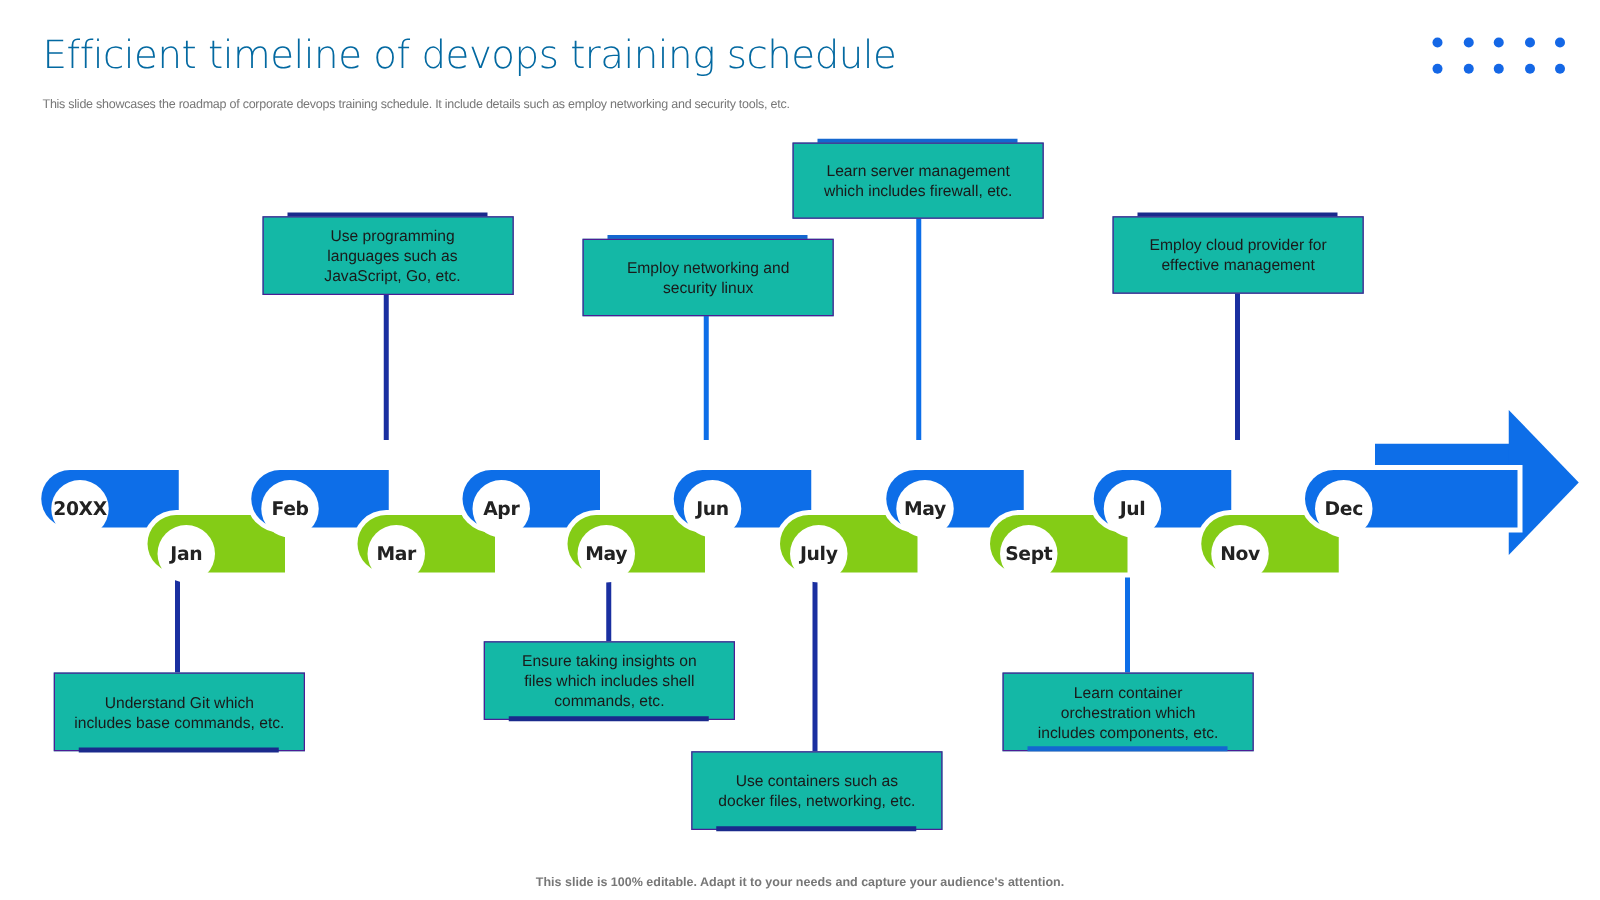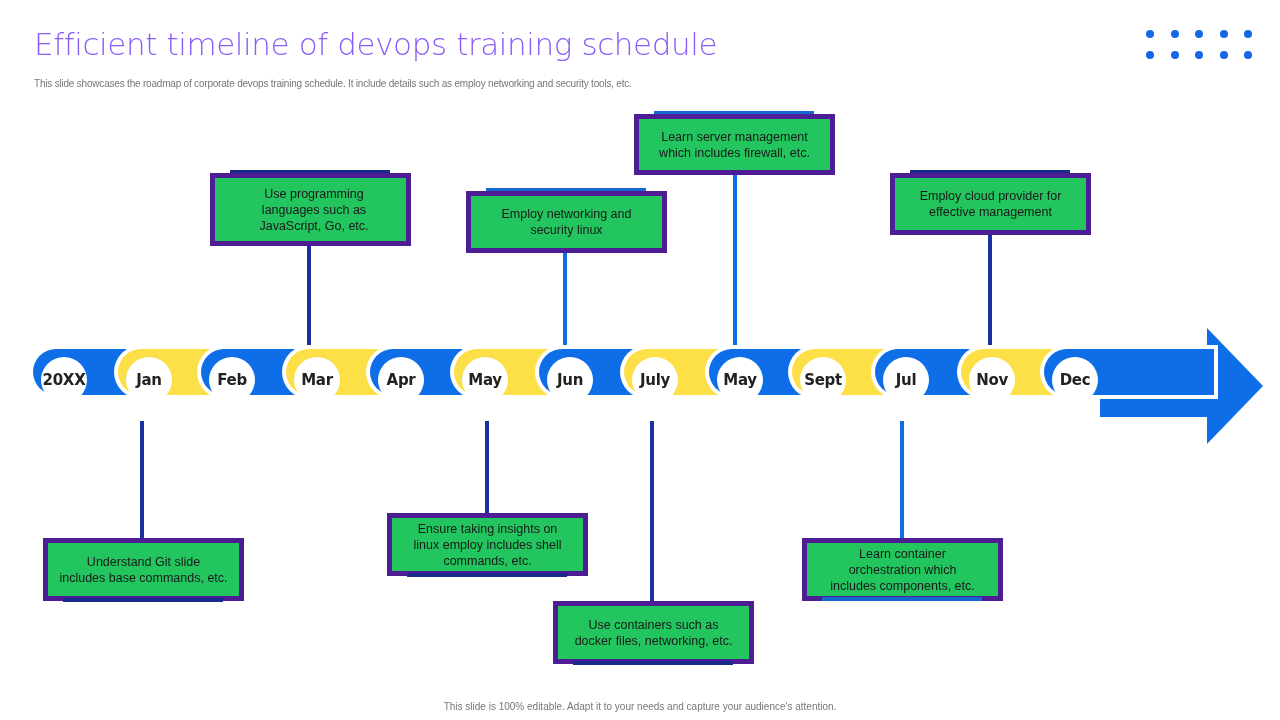--- a/index.html
+++ b/index.html
@@ -2,44 +2,44 @@
 <html><head>
 <meta charset="utf-8">
 <style>
   * { box-sizing: border-box; margin: 0; padding: 0; }
   html, body { width: 1280px; height: 720px; background: #ffffff; overflow: hidden; }
   body { position: relative; font-family: "Liberation Sans", sans-serif; }
 
   .title {
     position: absolute; left: 34px; top: 26px;
     font-family: "DejaVu Sans", sans-serif; font-weight: 300;
-    font-size: 31px; letter-spacing: -0.4px; color: #8b5cf6;
+    font-size: 31px; letter-spacing: -0.4px; color: #0369a1;
     white-space: nowrap;
   }
   .subtitle {
     position: absolute; left: 34px; top: 78px;
     font-size: 10px; color: #777777; letter-spacing: -0.2px; white-space: nowrap;
   }
   .dots { position: absolute; left: 1146px; top: 30px; width: 110px; height: 32px; }
   .dot { position: absolute; width: 8px; height: 8px; border-radius: 50%; background: #1467e6; }
 
   .footer {
     position: absolute; left: 0; width: 1280px; top: 701px; text-align: center;
-    font-size: 10px; color: #777777;
+    font-size: 10px; color: #777777; font-weight: bold;
   }
 
   
   .timeline { position: absolute; left: 0; top: 0; width: 1280px; height: 720px; }
   .seg {
-    position: absolute; top: 349px; height: 46px;
+    position: absolute; top: 376px; height: 46px;
     border-radius: 31px 0 0 31px;
     box-shadow: 0 0 0 4px #ffffff;
   }
   .seg.light { background: #0d6ee8; }
-  .seg.dark { background: #fde047; }
+  .seg.dark { background: #84cc16; margin-top: 36px; }
   .seg-label {
     position: absolute; top: 8px; left: 8px;
     width: 46px; height: 46px; border-radius: 50%;
     background: #ffffff;
     display: flex; align-items: center; justify-content: center;
     font-family: "DejaVu Sans", sans-serif; font-weight: bold;
     font-size: 15px; color: #222222; letter-spacing: -0.3px;
   }
   .arrow-head {
     position: absolute; left: 1207px; top: 328px; width: 0; height: 0;
@@ -48,22 +48,22 @@
   }
   .arrow-body {
     position: absolute; left: 1100px; top: 355px; width: 110px; height: 62px; background: #0d6ee8;
   }
 
   .connector { position: absolute; width: 4px; }
   .connector.light { background: #0d6ee8; }
   .connector.dark { background: #1a2fa0; }
 
   .card {
-    position: absolute; width: 201px; background: #22c55e;
-    border: 5px solid #4c1d95;
+    position: absolute; width: 201px; background: #14b8a6;
+    border: 1px solid #4c1d95;
     display: flex; align-items: center; justify-content: center;
     text-align: center; font-size: 12.5px; line-height: 16px; color: #1a1a1a;
     padding: 0 10px;
   }
   .card-text { white-space: pre-line; }
   .accent { position: absolute; height: 4px; width: 160px; }
   .accent.light { background: #1467d0; }
   .accent.dark { background: #1a2a8c; }
 </style>
 </head>
@@ -133,21 +133,21 @@
     <div class="seg-label">Jul</div>
   </div>
   <div class="seg dark" style="left:961px;width:110px;z-index:12;">
     <div class="seg-label">Nov</div>
   </div>
   <div class="seg light" style="left:1044px;width:170px;z-index:13;">
     <div class="seg-label">Dec</div>
   </div>
 
   <div class="accent dark" style="left:230px;top:170px;"></div>
-  <div class="card" style="left:210px;top:173px;height:73px;padding-left:17px;">
+  <div class="card" style="left:210px;top:173px;height:63px;padding-left:17px;">
     <span class="card-text">Use programming
 languages  such as
 JavaScript,  Go, etc.</span>
   </div>
 
   <div class="accent light" style="left:486px;top:188px;"></div>
   <div class="card" style="left:466px;top:191px;height:62px;">
     <span class="card-text">Employ networking  and
 security linux</span>
   </div>
@@ -158,28 +158,28 @@
 which includes firewall,  etc.</span>
   </div>
 
   <div class="accent dark" style="left:910px;top:170px;"></div>
   <div class="card" style="left:890px;top:173px;height:62px;justify-content:center;">
     <span class="card-text">Employ cloud provider  for
 effective  management</span>
   </div>
 
   <div class="card" style="left:43px;top:538px;height:63px;">
-    <span class="card-text">Understand Git slide
+    <span class="card-text">Understand Git which
 includes base commands, etc.</span>
   </div>
   <div class="accent dark" style="left:63px;top:598px;"></div>
 
   <div class="card" style="left:387px;top:513px;height:63px;">
     <span class="card-text">Ensure taking insights on
-linux employ includes shell
+files which includes shell
 commands, etc.</span>
   </div>
   <div class="accent dark" style="left:407px;top:573px;"></div>
 
   <div class="card" style="left:553px;top:601px;height:63px;">
     <span class="card-text">Use containers  such as
 docker files, networking,  etc.</span>
   </div>
   <div class="accent dark" style="left:573px;top:661px;"></div>
 

